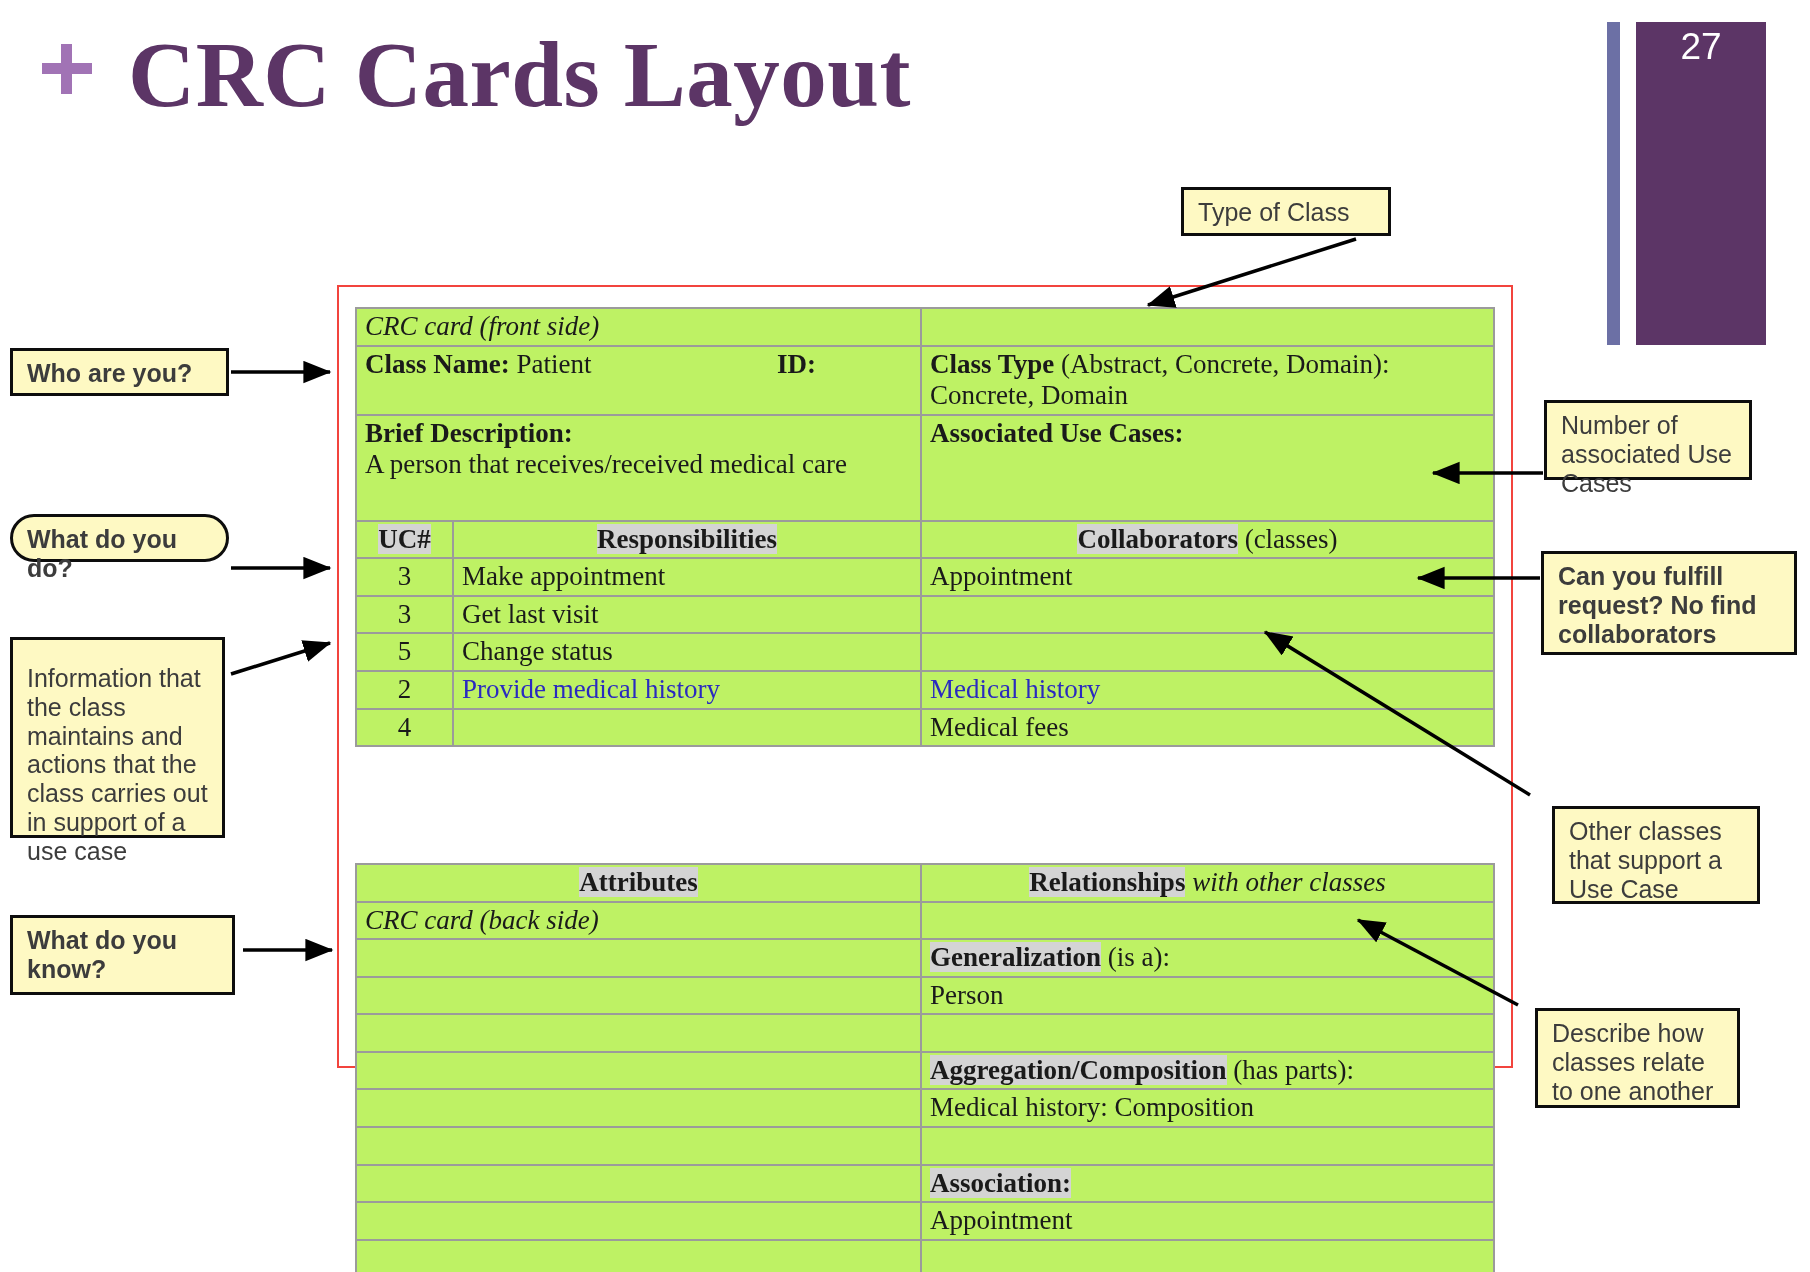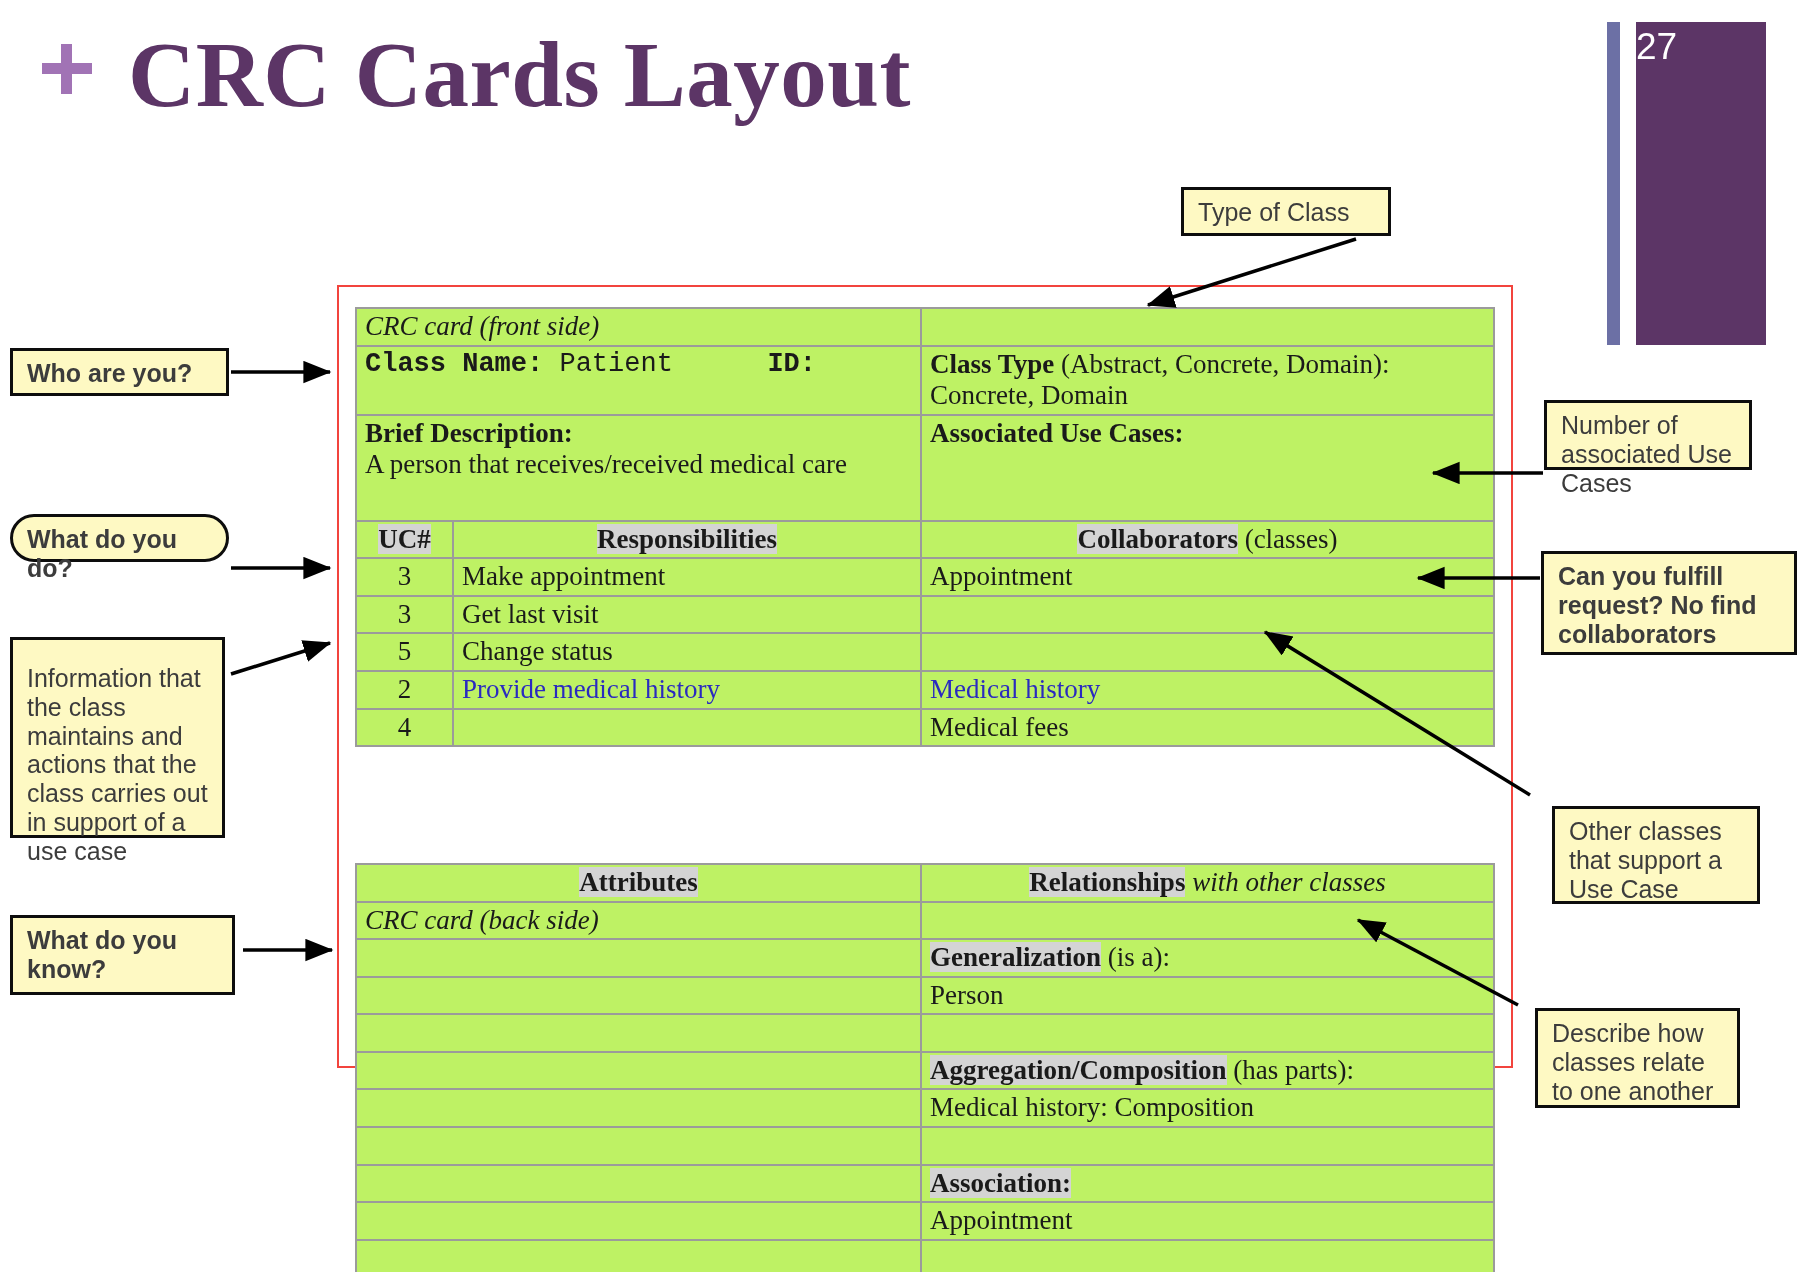--- a/index.html
+++ b/index.html
@@ -67,20 +67,21 @@
     top: 22px;
     width: 130px;
     height: 323px;
     background: #5c3566;
   }
   #page-number {
     position: absolute;
     left: 1636px;
     top: 26px;
     width: 130px;
+    text-align: center;
     font-size: 37px;
     color: #ffffff;
     font-family: "Liberation Sans", sans-serif;
   }
 
   
   #crc-container {
     position: absolute;
     left: 337px;
     top: 285px;
@@ -137,21 +138,21 @@
   }
   .callout.bold { font-weight: bold; }
   .callout.overflow { overflow: visible; }
 
   #callout-who       { left: 10px;   top: 348px; width: 219px;  height: 48px; }
   #callout-whatdo    { left: 10px;   top: 514px; width: 219px;  height: 48px; border-radius: 24px; }
   #callout-info      { left: 10px;   top: 637px; width: 215px;  height: 201px; padding-top: 24px; }
   #callout-whatknow  { left: 10px;   top: 915px; width: 225px;  height: 80px; }
 
   #callout-typeclass { left: 1181px; top: 187px; width: 210px;  height: 49px; }
-  #callout-numuc     { left: 1544px; top: 400px; width: 208px;  height: 70px; }
+  #callout-numuc     { left: 1544px; top: 400px; width: 208px;  height: 80px; }
   #callout-fulfill   { left: 1541px; top: 551px; width: 256px;  height: 104px; }
   #callout-other     { left: 1552px; top: 806px; width: 208px;  height: 98px; }
   #callout-describe  { left: 1535px; top: 1008px; width: 205px; height: 100px; }
 
   
   #arrows {
     position: absolute;
     left: 0; top: 0;
     width: 1810px;
     height: 1272px;
@@ -178,21 +179,21 @@
     <col style="width:97px">
     <col style="width:468px">
     <col style="width:573px">
   </colgroup>
   <tbody>
     <tr>
       <td colspan="2" class="it">CRC card (front side)</td>
       <td>&nbsp;</td>
     </tr>
     <tr>
-      <td colspan="2" style="height:58px;font-family:Liberation Mono, monospace;">
+      <td colspan="2" style="height:58px;">
         <span class="b">Class Name:</span><span> <span>Patient</span></span><span class="b" style="float:right; margin-right:96px;">ID:</span>
       </td>
       <td>
         <span class="b">Class Type</span>
         <span>(Abstract, Concrete, Domain):</span><br>
         <span>Concrete, Domain</span>
       </td>
     </tr>
     <tr>
       <td colspan="2" style="height:100px;">

